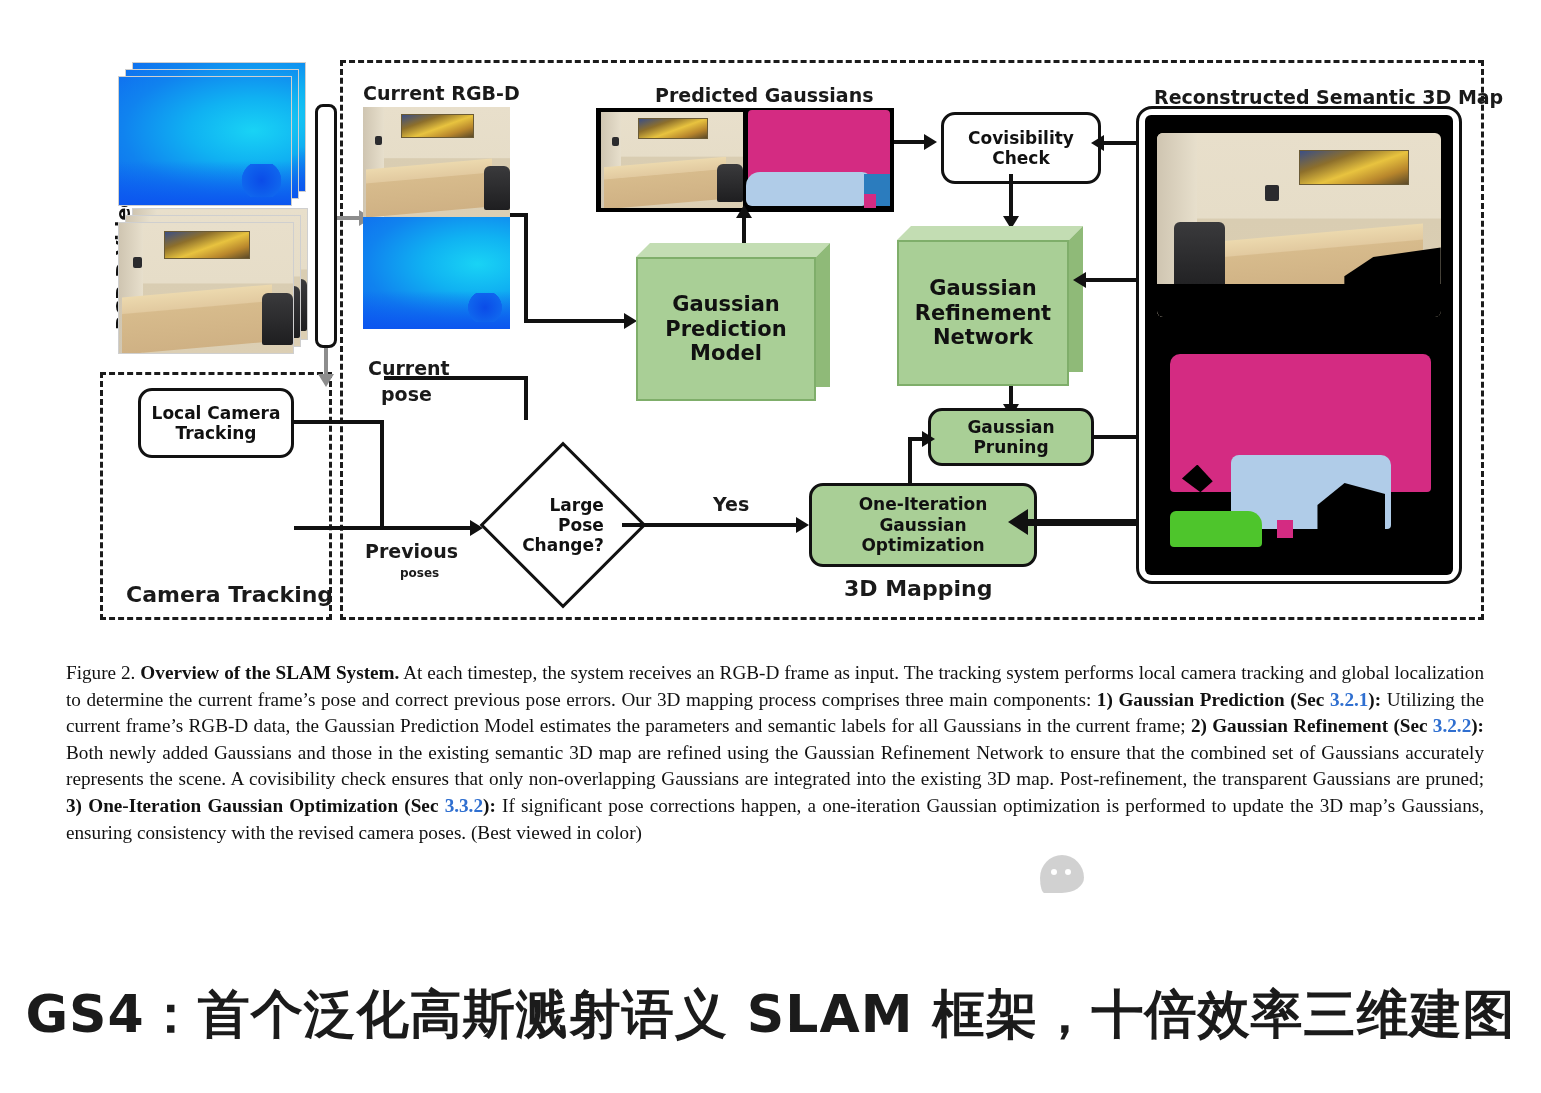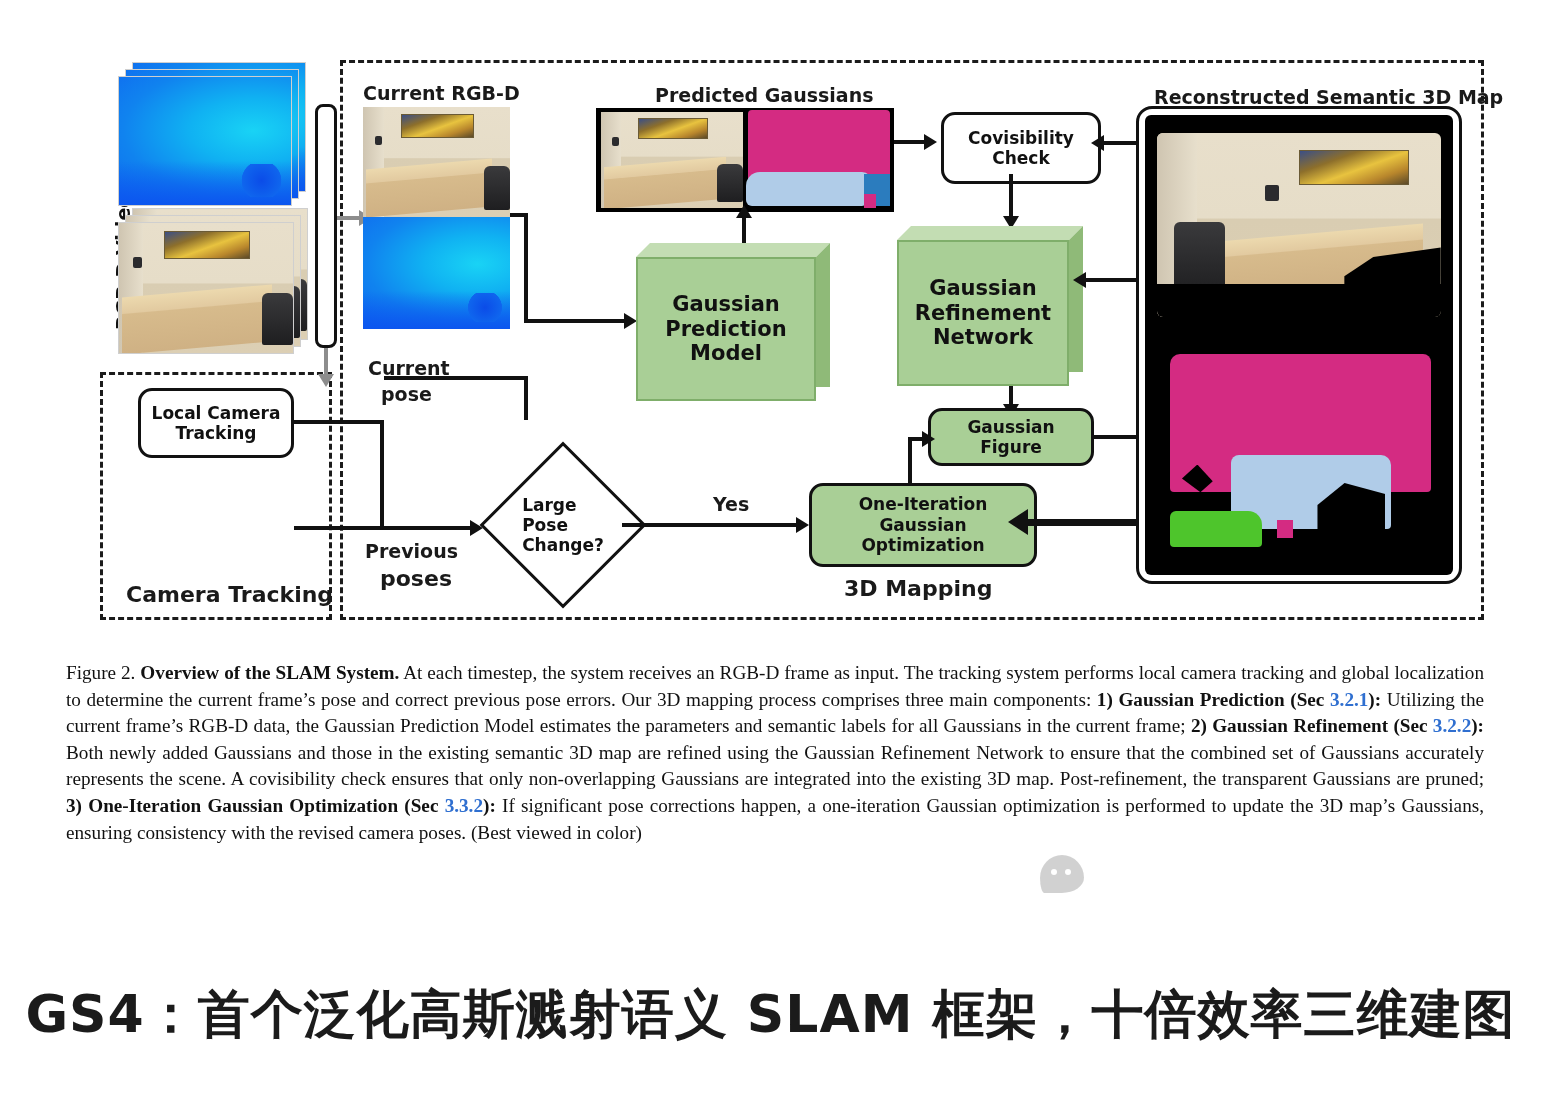--- a/index.html
+++ b/index.html
@@ -70,21 +70,21 @@
      display:flex;align-items:center;justify-content:center;text-align:center;
      box-sizing:border-box;}
   .node span{font-weight:700;color:#111;line-height:1.2;font-family:"DejaVu Sans",sans-serif;}
   .node.green{background:#a9cf96;}
 
   
   .diamond{position:absolute;}
   .diamond .shape{position:absolute;left:0;top:0;width:100%;height:100%;
      background:#fff;border:3px solid #111;transform:rotate(45deg);box-sizing:border-box;}
   .diamond .txt{position:absolute;left:0;top:0;width:100%;height:100%;
-     display:flex;align-items:center;justify-content:center;text-align:left;}
+     display:flex;align-items:center;justify-content:center;text-align:right;}
   .diamond .txt span{font-weight:700;color:#111;line-height:1.18;font-family:"DejaVu Sans",sans-serif;}
 
   
   .ln{position:absolute;background:#111;}
   .ln.gray{background:#8d8d8d;}
   .ar{position:absolute;width:0;height:0;}
   .ar.r{border-top:8px solid transparent;border-bottom:8px solid transparent;border-left:13px solid #111;}
   .ar.l{border-top:8px solid transparent;border-bottom:8px solid transparent;border-right:13px solid #111;}
   .ar.d{border-left:8px solid transparent;border-right:8px solid transparent;border-top:13px solid #111;}
   .ar.u{border-left:8px solid transparent;border-right:8px solid transparent;border-bottom:13px solid #111;}
@@ -211,21 +211,21 @@
 
 
   <div class="lbl lbl-bold" style="left:126px;top:582px;font-size:22px;">Camera Tracking</div>
 
   <div class="ln" style="left:294px;top:420px;width:90px;height:4px;"></div>
   <div class="ln" style="left:380px;top:420px;width:4px;height:110px;"></div>
   <div class="ln" style="left:294px;top:526px;width:180px;height:4px;"></div>
   <div class="ar r" style="left:470px;top:520px;"></div>
 
   <div class="lbl lbl-plain" style="left:365px;top:540px;font-size:19px;">Previous</div>
-  <div class="lbl lbl-plain" style="left:380px;top:566px;font-size:22px;">poses</div>
+  <div class="lbl lbl-plain" style="left:400px;top:566px;font-size:12px;">poses</div>
 
   <div class="ln" style="left:524px;top:376px;width:4px;height:44px;"></div>
   <div class="ln" style="left:384px;top:376px;width:144px;height:4px;"></div>
 
   <div class="lbl lbl-plain" style="left:655px;top:84px;font-size:19px;">Predicted Gaussians</div>
 
   <div class="semimg" style="left:596px;top:108px;width:298px;height:104px;">
 
     <div class="ph rgb-photo" style="left:5px;top:4px;width:142px;height:96px;">
       <div class="wallL"></div>
@@ -286,21 +286,21 @@
 
   <div class="ln" style="left:1083px;top:278px;width:60px;height:4px;"></div>
   <div class="ar l" style="left:1073px;top:272px;"></div>
 
   <div class="ln" style="left:1009px;top:386px;width:4px;height:22px;"></div>
   <div class="ar d" style="left:1003px;top:404px;"></div>
 
   <div class="node green" style="left:928px;top:408px;width:166px;height:58px;">
     <span style="font-size:17px;">
       <span>Gaussian</span><br>
-      <span>Figure</span>
+      <span>Pruning</span>
     </span>
   </div>
 
   <div class="ln" style="left:1094px;top:435px;width:48px;height:4px;"></div>
   <div class="ar r" style="left:1138px;top:429px;"></div>
 
   <div class="ln" style="left:908px;top:437px;width:4px;height:60px;"></div>
   <div class="ln" style="left:908px;top:437px;width:22px;height:4px;"></div>
   <div class="ar r" style="left:922px;top:431px;"></div>
 

